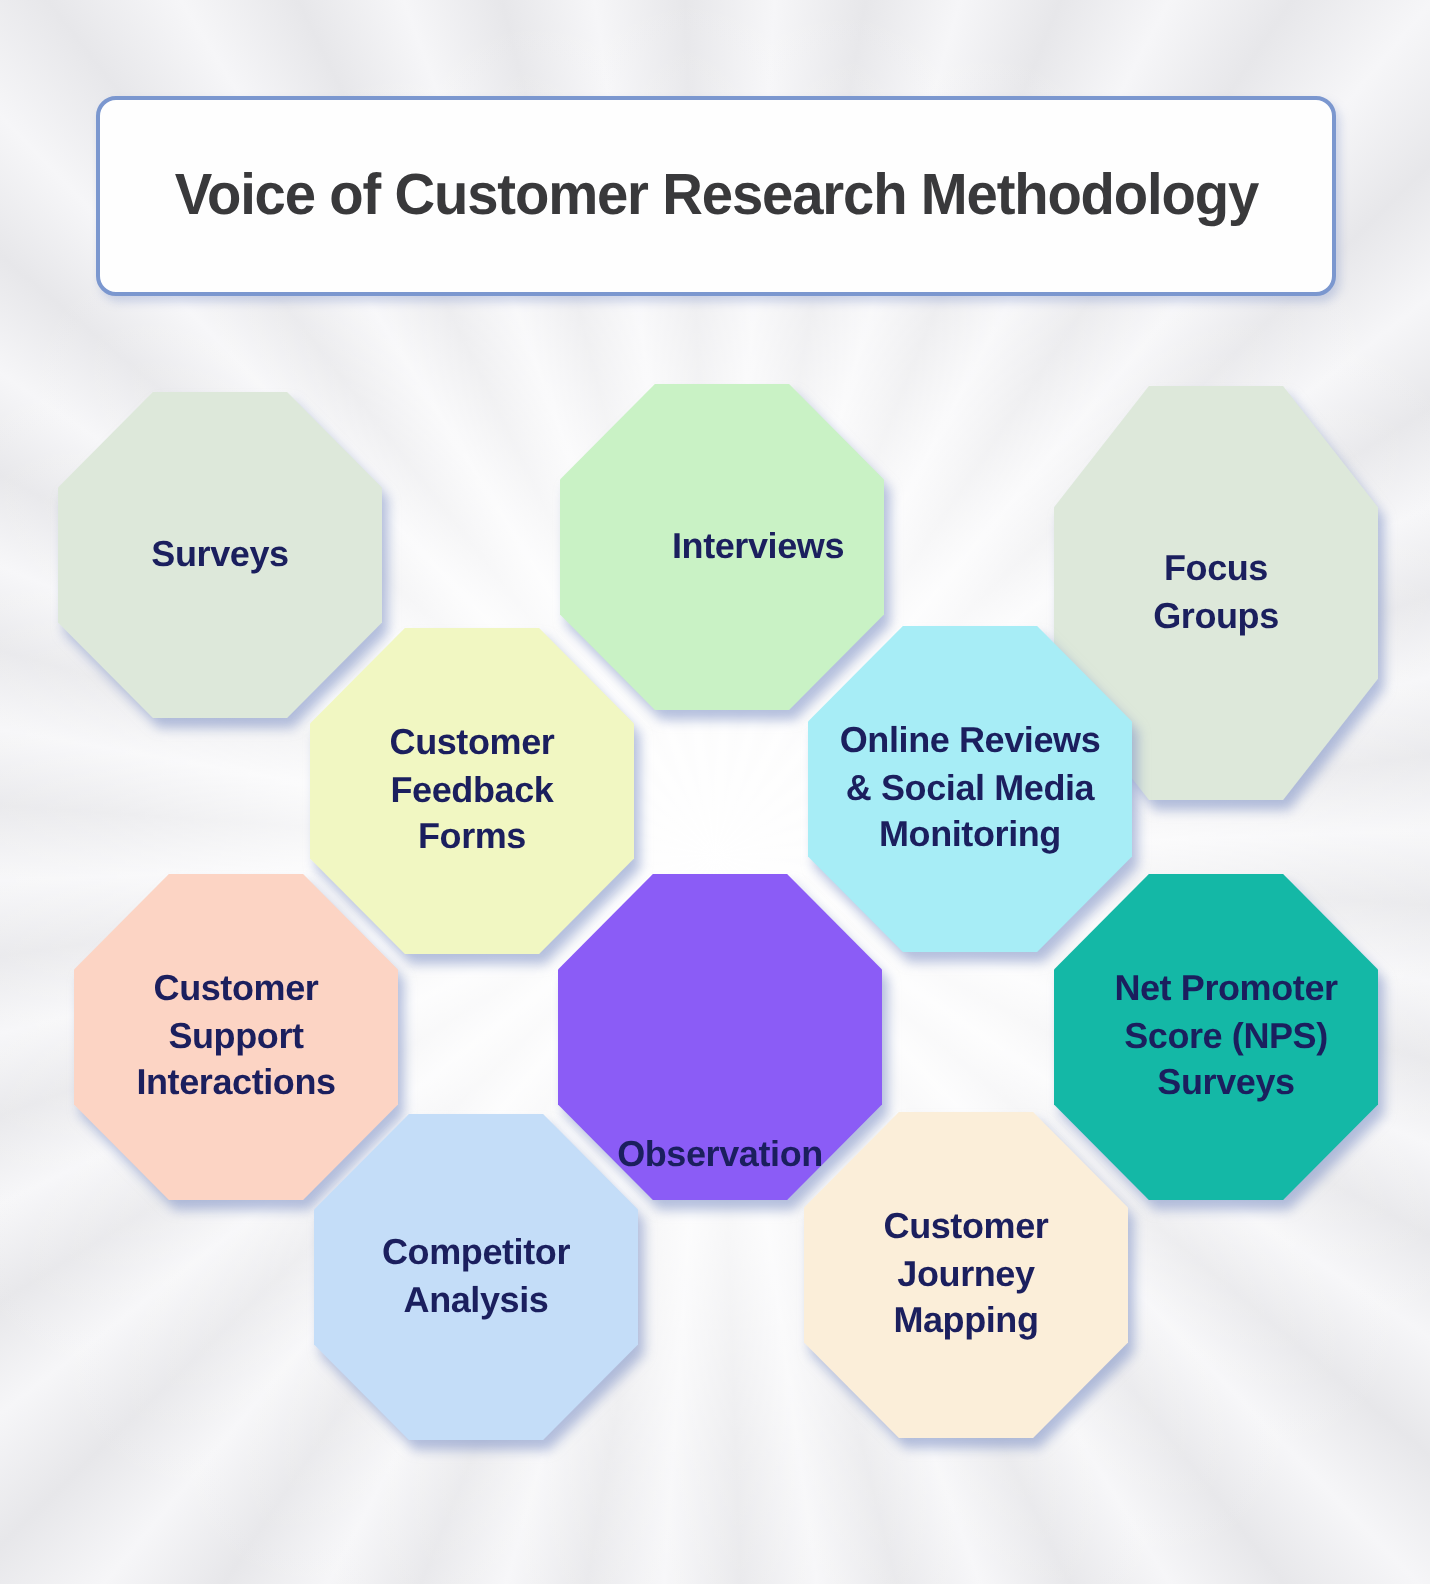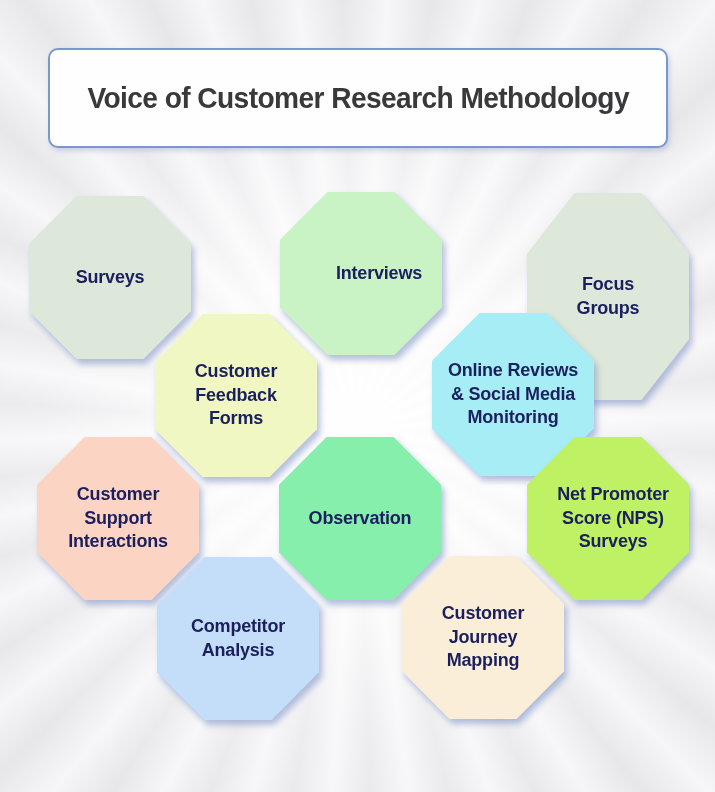--- a/index.html
+++ b/index.html
@@ -94,41 +94,41 @@
 Groups</span>
       </div>
     </div>
     <div class="oct-wrap" style="left: 155px; top: 314px; width: 162px; height: 163px;">
       <div class="oct" style="background: rgb(241, 247, 194);">
         <span class="oct-label">Customer
 Feedback
 Forms</span>
       </div>
     </div>
-    <div class="oct-wrap" style="left: 404px; top: 313px; width: 162px; height: 163px; margin-left: 28px;">
+    <div class="oct-wrap" style="left: 404px; top: 313px; width: 162px; height: 163px;">
       <div class="oct" style="background: rgb(167, 237, 246);">
         <span class="oct-label">Online Reviews
 &amp; Social Media
 Monitoring</span>
       </div>
     </div>
     <div class="oct-wrap" style="left: 37px; top: 437px; width: 162px; height: 163px;">
       <div class="oct" style="background: rgb(252, 212, 196);">
         <span class="oct-label">Customer
 Support
 Interactions</span>
       </div>
     </div>
     <div class="oct-wrap" style="left: 279px; top: 437px; width: 162px; height: 163px;">
-      <div class="oct" style="background: #86efac;">
+      <div class="oct" style="background: #8b5cf6; align-items: flex-end;">
         <span class="oct-label">Observation</span>
       </div>
     </div>
     <div class="oct-wrap" style="left: 527px; top: 437px; width: 162px; height: 163px;">
-      <div class="oct" style="background: #bef264; padding-left: 20px;">
+      <div class="oct" style="background: #14b8a6; padding-left: 20px;">
         <span class="oct-label">Net Promoter
 Score (NPS)
 Surveys</span>
       </div>
     </div>
     <div class="oct-wrap" style="left: 157px; top: 557px; width: 162px; height: 163px;">
       <div class="oct" style="background: rgb(196, 221, 248);">
         <span class="oct-label">Competitor
 Analysis</span>
       </div>

